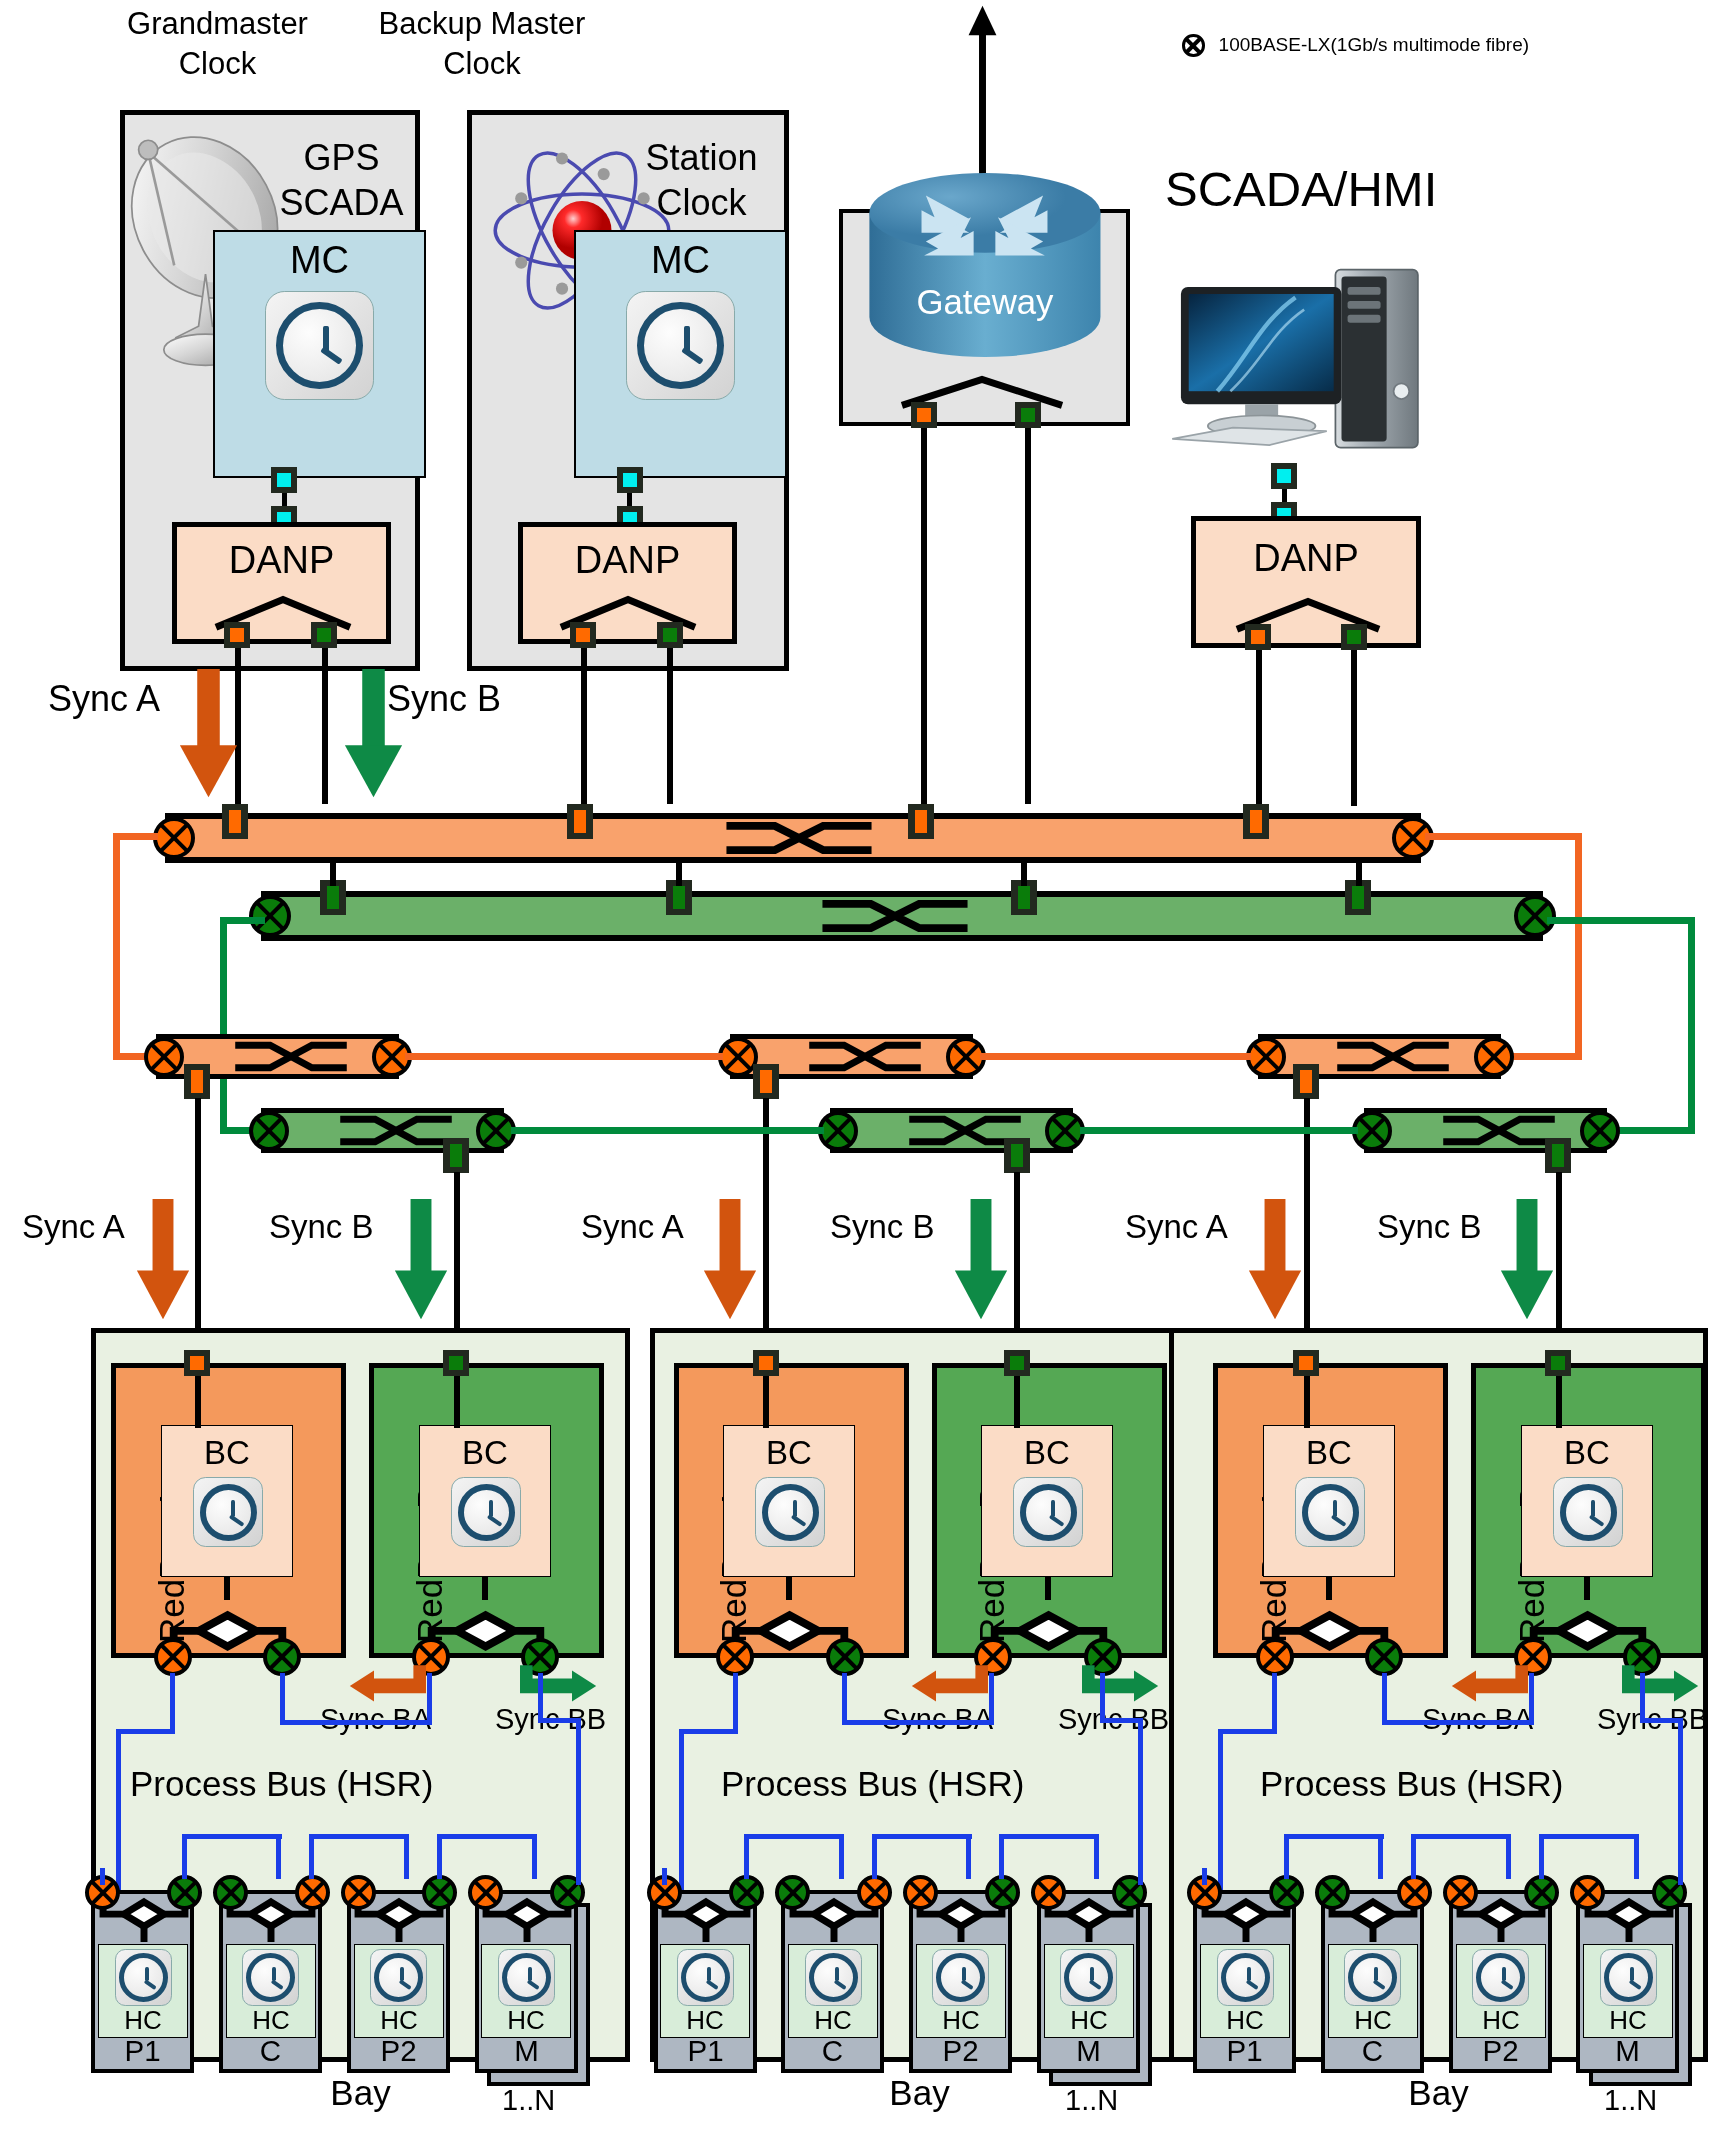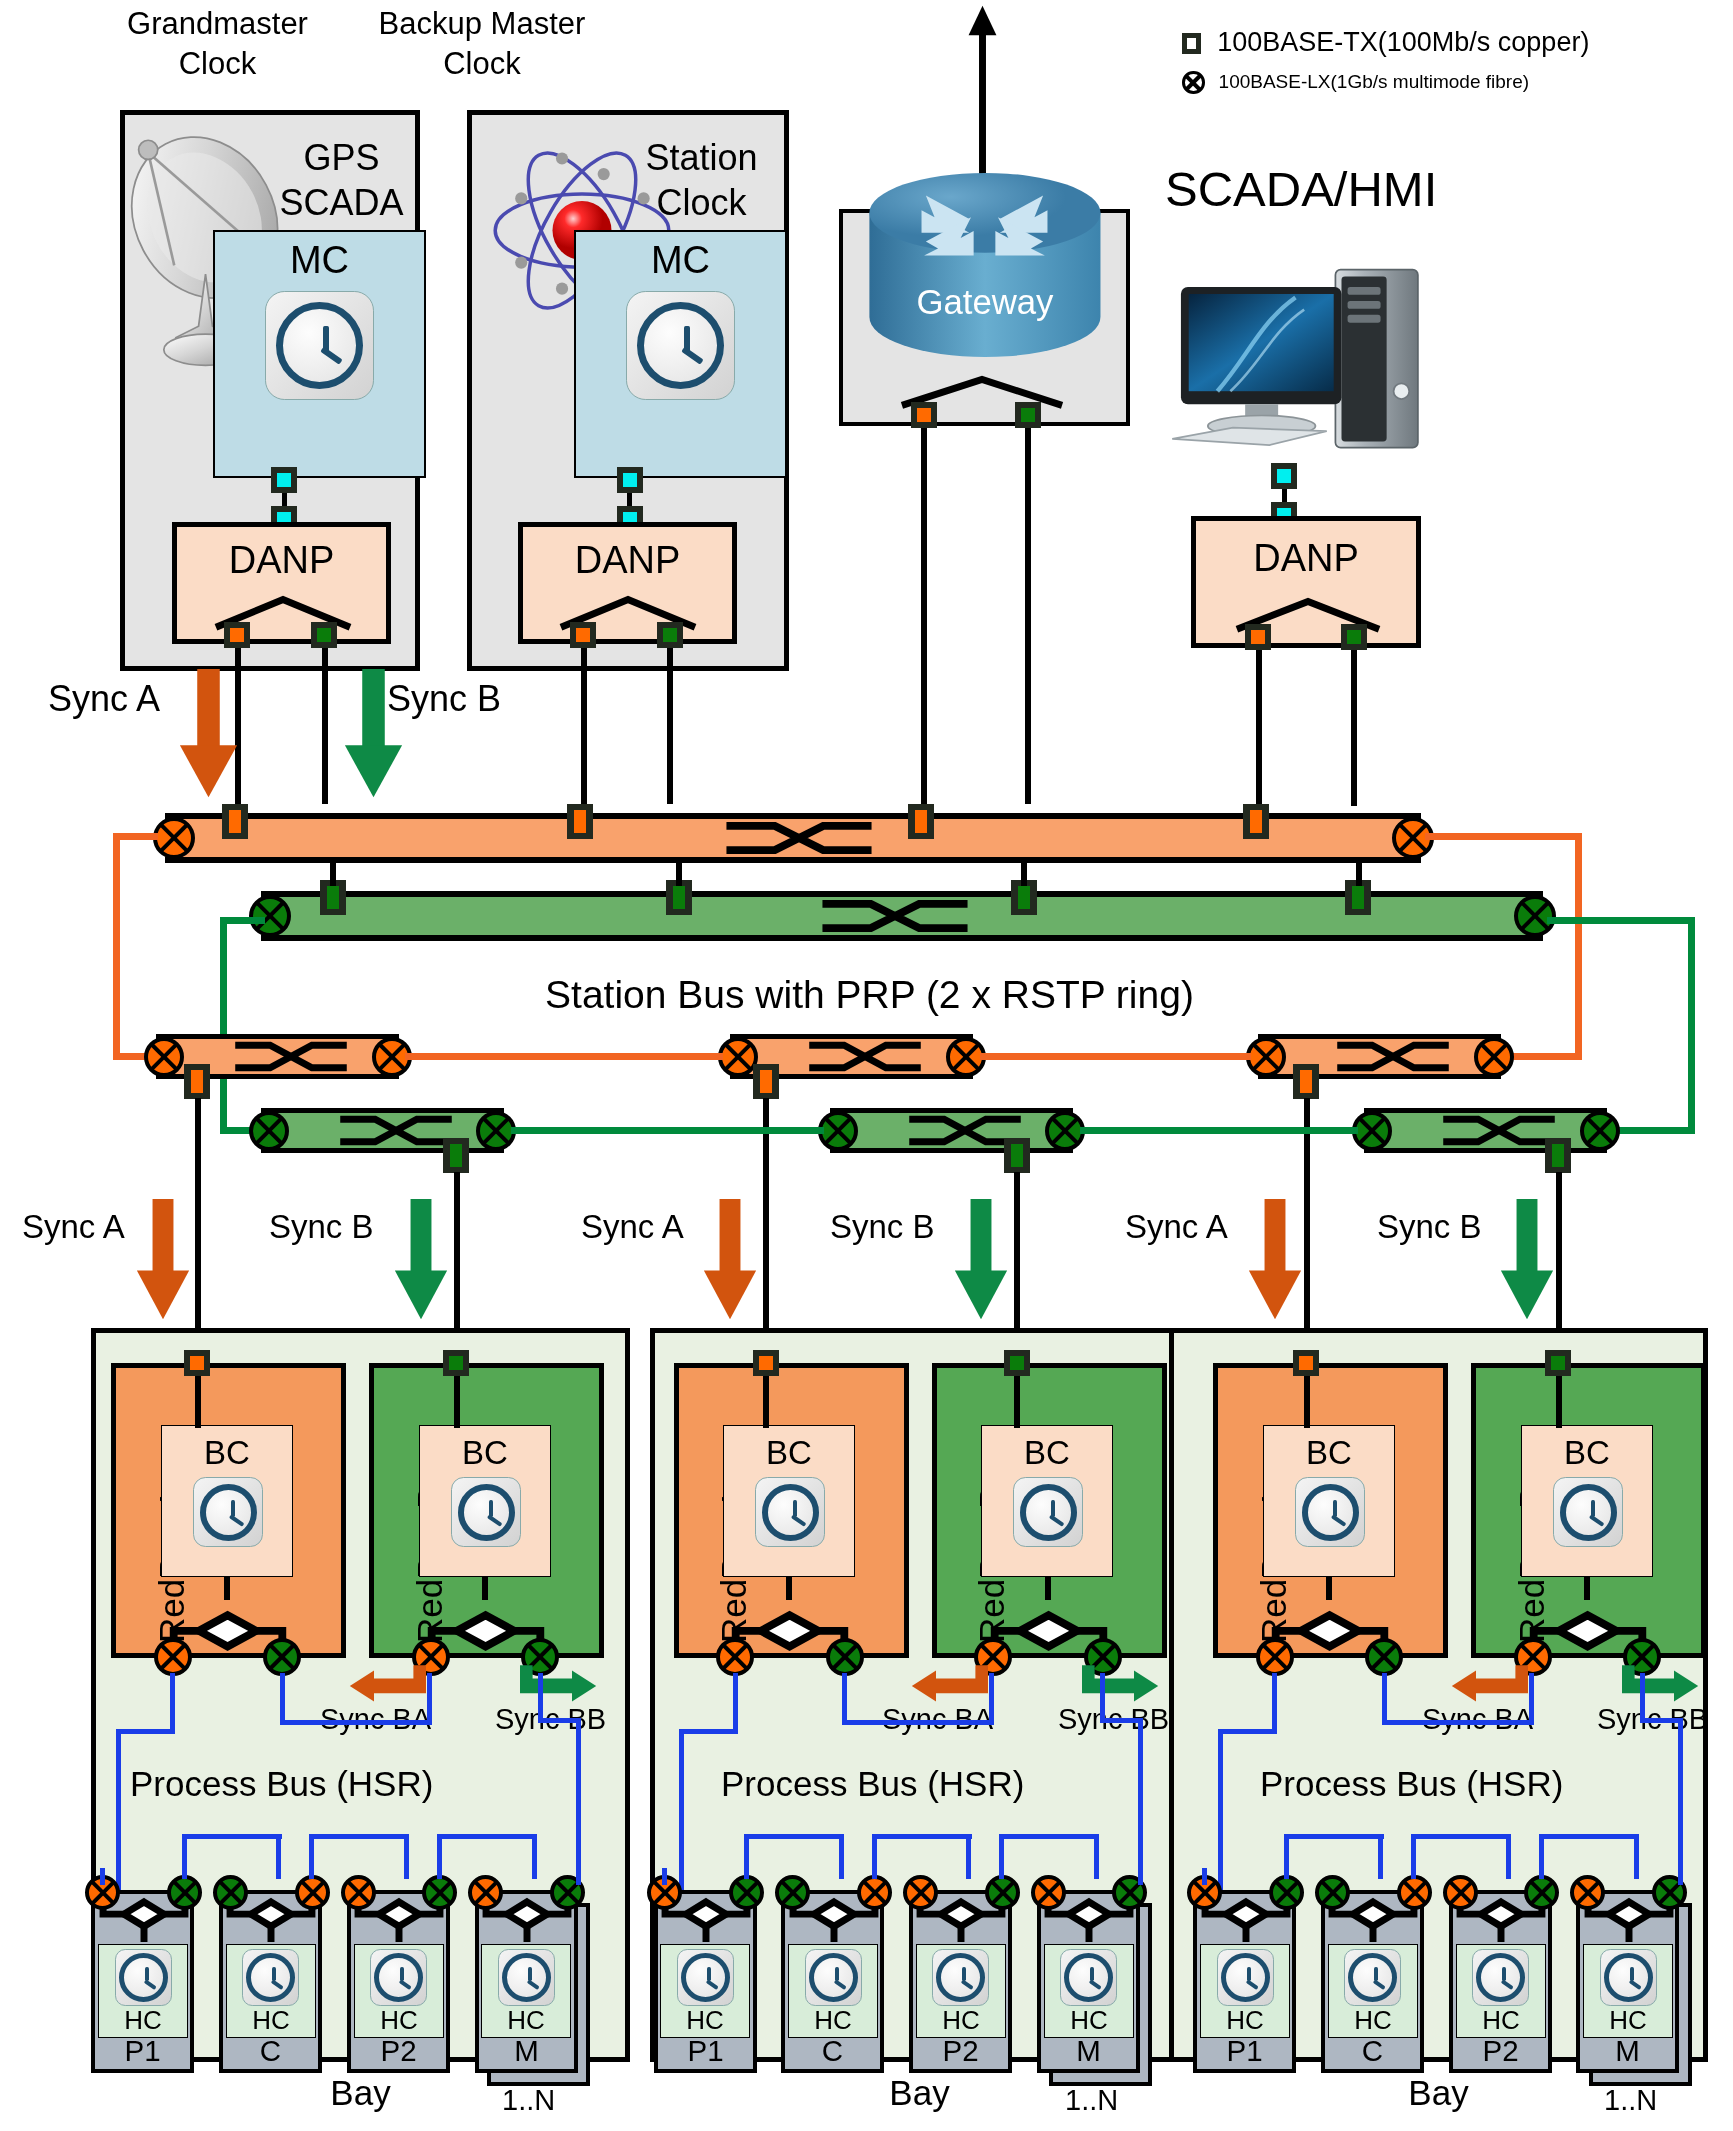--- a/index.html
+++ b/index.html
@@ -66,24 +66,20 @@
   .dish{position:absolute;}
   .atom{position:absolute;}
   .pcIcon{position:absolute;}
 </style>
 </head>
 <body>
 
 <div id="root">
 
   <div class="abs" style="left:1182px;top:24px;">
-    <div style="font-size:27px;line-height:37px;white-space:nowrap;">
-      <span class="legendSq"></span>
-      <span style="margin-left:8.7px;">100BASE-TX(100Mb/s copper)</span>
-    </div>
     <div style="font-size:19px;line-height:37px;white-space:nowrap;margin-top:1.7px;">
       <span class="legendFib"><span class="fib fibK" style="left:0;top:0;width:22.6px;height:22.6px;border-width:3.5px;"></span></span>
       <span style="margin-left:8.7px;">100BASE-LX(1Gb/s multimode fibre)</span>
     </div>
   </div>
 
   <div class="lbl ctr" style="left:96px;top:4.3px;width:243px;font-size:31px;line-height:40px;">
     <div>Grandmaster</div>
     <div>Clock</div>
   </div>
@@ -366,21 +362,20 @@
     </div>
   <div class="port tall pG" style="left:1345px;top:880px;">
       <i></i>
     </div>
 
   <div class="wire" style="left:330px;top:860px;width:6px;height:26px;"></div>
   <div class="wire" style="left:676px;top:860px;width:6px;height:26px;"></div>
   <div class="wire" style="left:1021px;top:860px;width:6px;height:26px;"></div>
   <div class="wire" style="left:1356px;top:860px;width:6px;height:26px;"></div>
 
-  <div class="lbl ctr" style="left:435px;top:973px;width:869px;font-size:39px;">Station Bus with PRP (2 x RSTP ring)</div>
 
   <div class="owire" style="left:113px;top:833px;width:7px;height:226px;"></div>
   <div class="owire" style="left:113px;top:833px;width:45px;height:7px;"></div>
   <div class="owire" style="left:113px;top:1053px;width:43px;height:7px;"></div>
   <div class="owire" style="left:1425px;top:833px;width:156px;height:7px;"></div>
   <div class="owire" style="left:1575px;top:833px;width:7px;height:226px;"></div>
   <div class="owire" style="left:1460px;top:1053px;width:122px;height:7px;"></div>
 
   <div class="gwire" style="left:220px;top:917px;width:7px;height:217px;"></div>
   <div class="gwire" style="left:220px;top:917px;width:45px;height:7px;"></div>

